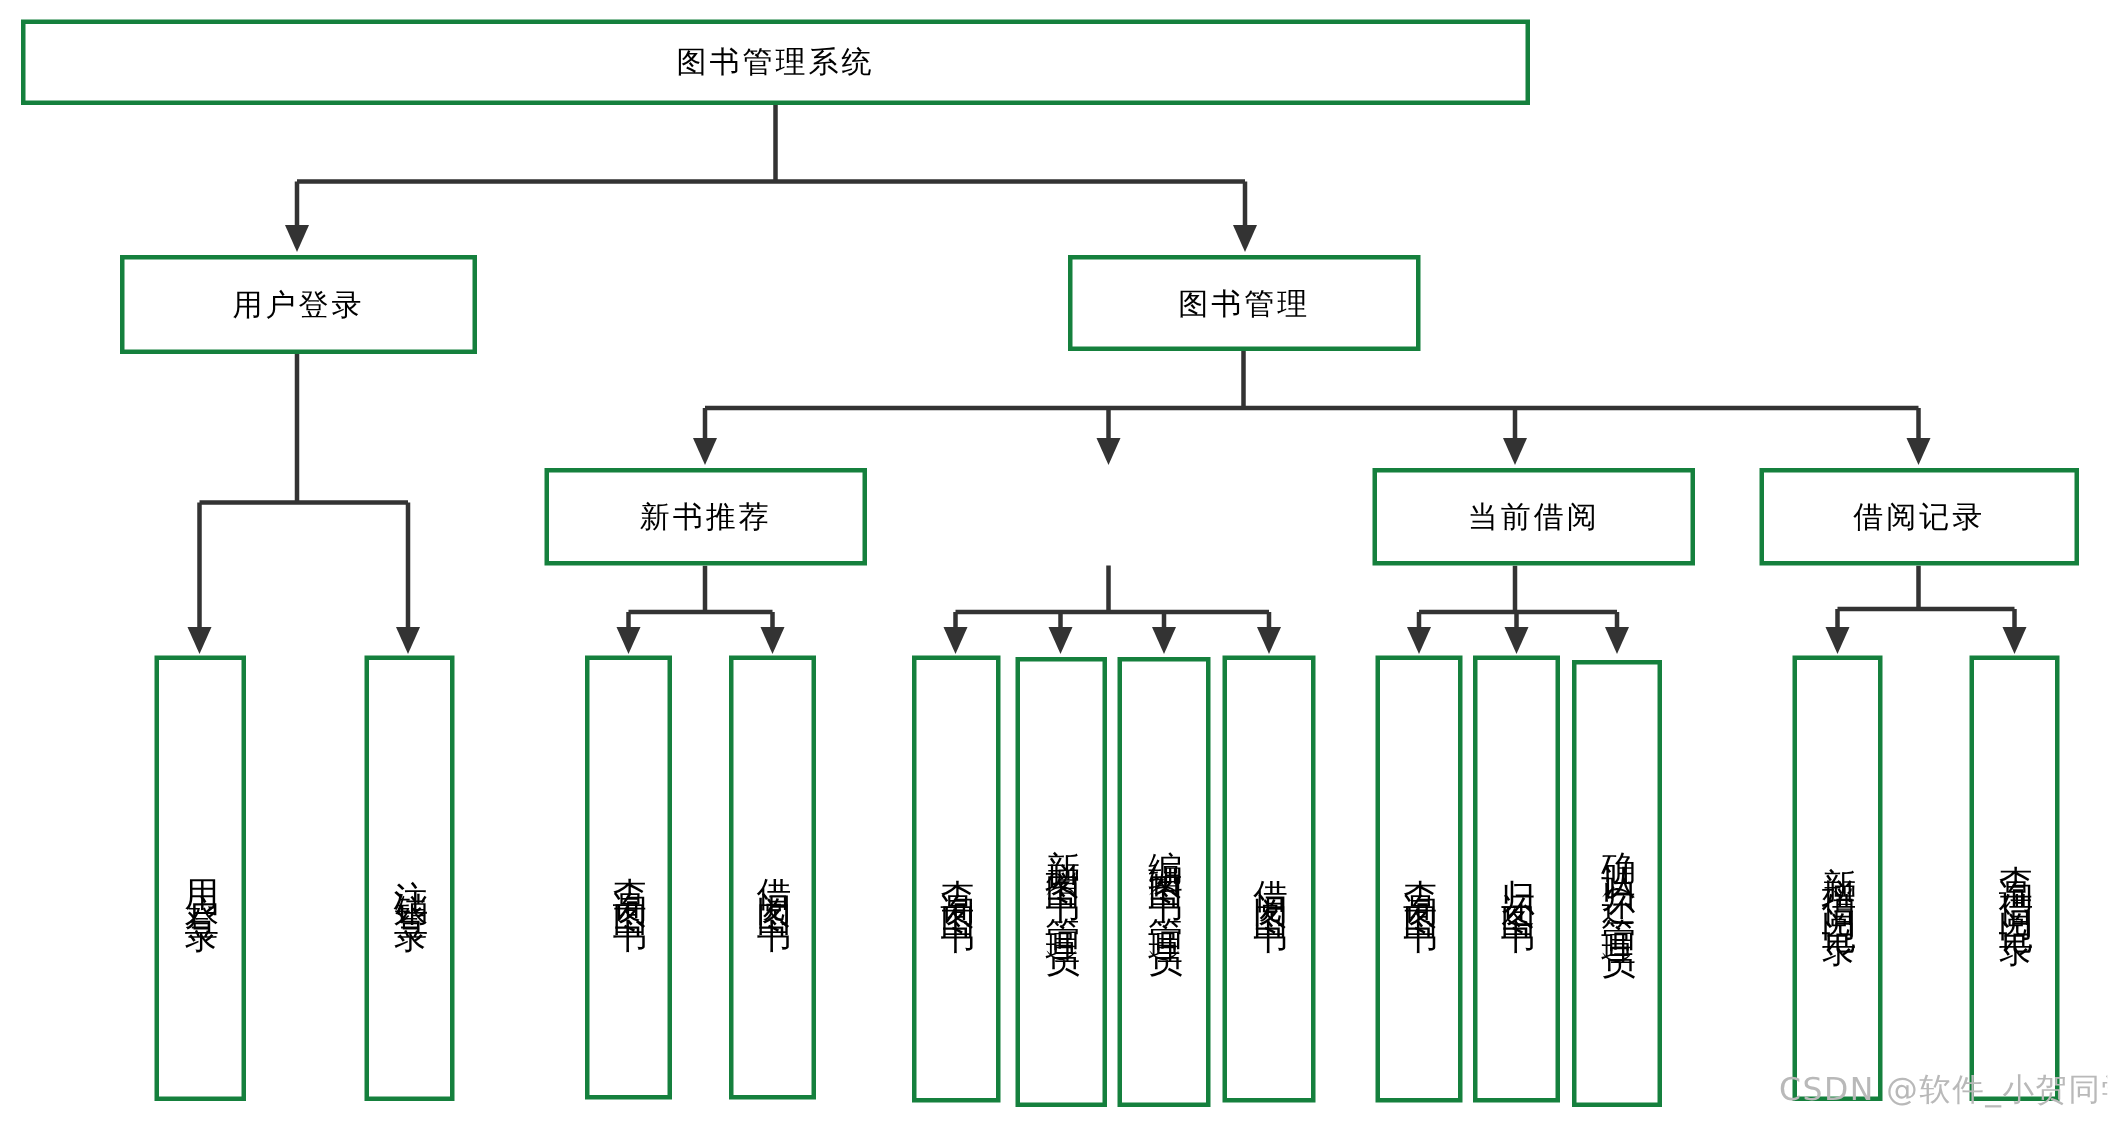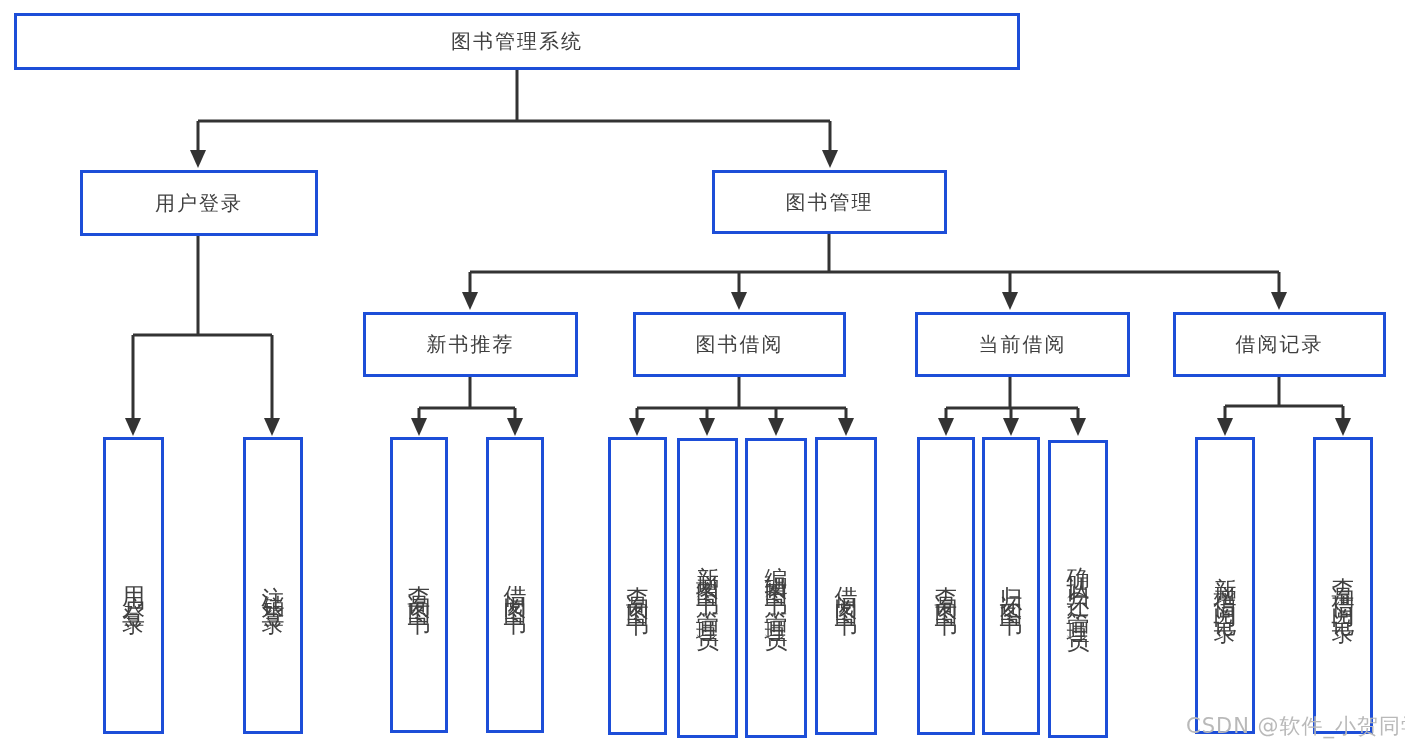--- a/index.html
+++ b/index.html
@@ -13,26 +13,26 @@
   }
   #connectors {
     position: absolute;
     left: 0; top: 0;
     width: 1405px; height: 747px;
     pointer-events: none;
   }
   .box {
     position: absolute;
     box-sizing: border-box;
-    border: 3px solid #1d4ed8;
+    border: 3px solid #15803d;
     background: #ffffff;
     display: flex;
     align-items: center;
     justify-content: center;
-    color: #404040;
+    color: #000000;
   }
   .h-label { font-size: 20px; letter-spacing: 2px; white-space: nowrap; }
   .root-label { font-size: 20px; letter-spacing: 2px; white-space: nowrap; }
   .leaf-label {
     writing-mode: vertical-rl;
     text-orientation: mixed;
     font-size: 23px;
     letter-spacing: 9px;
     line-height: 1;
   }
@@ -121,23 +121,20 @@
   <div class="box n-user-login">
     <span class="h-label">用户登录</span>
   </div>
   <div class="box n-new-books">
     <span class="h-label">新书推荐</span>
   </div>
 
   <div class="box n-book-mgmt">
     <span class="h-label">图书管理</span>
   </div>
-  <div class="box n-book-borrow">
-    <span class="h-label">图书借阅</span>
-  </div>
   <div class="box n-current-borrow">
     <span class="h-label">当前借阅</span>
   </div>
   <div class="box n-borrow-records">
     <span class="h-label">借阅记录</span>
   </div>
 
   <div class="box n-ul-0">
     <span class="leaf-label">用户登录</span>
   </div>

